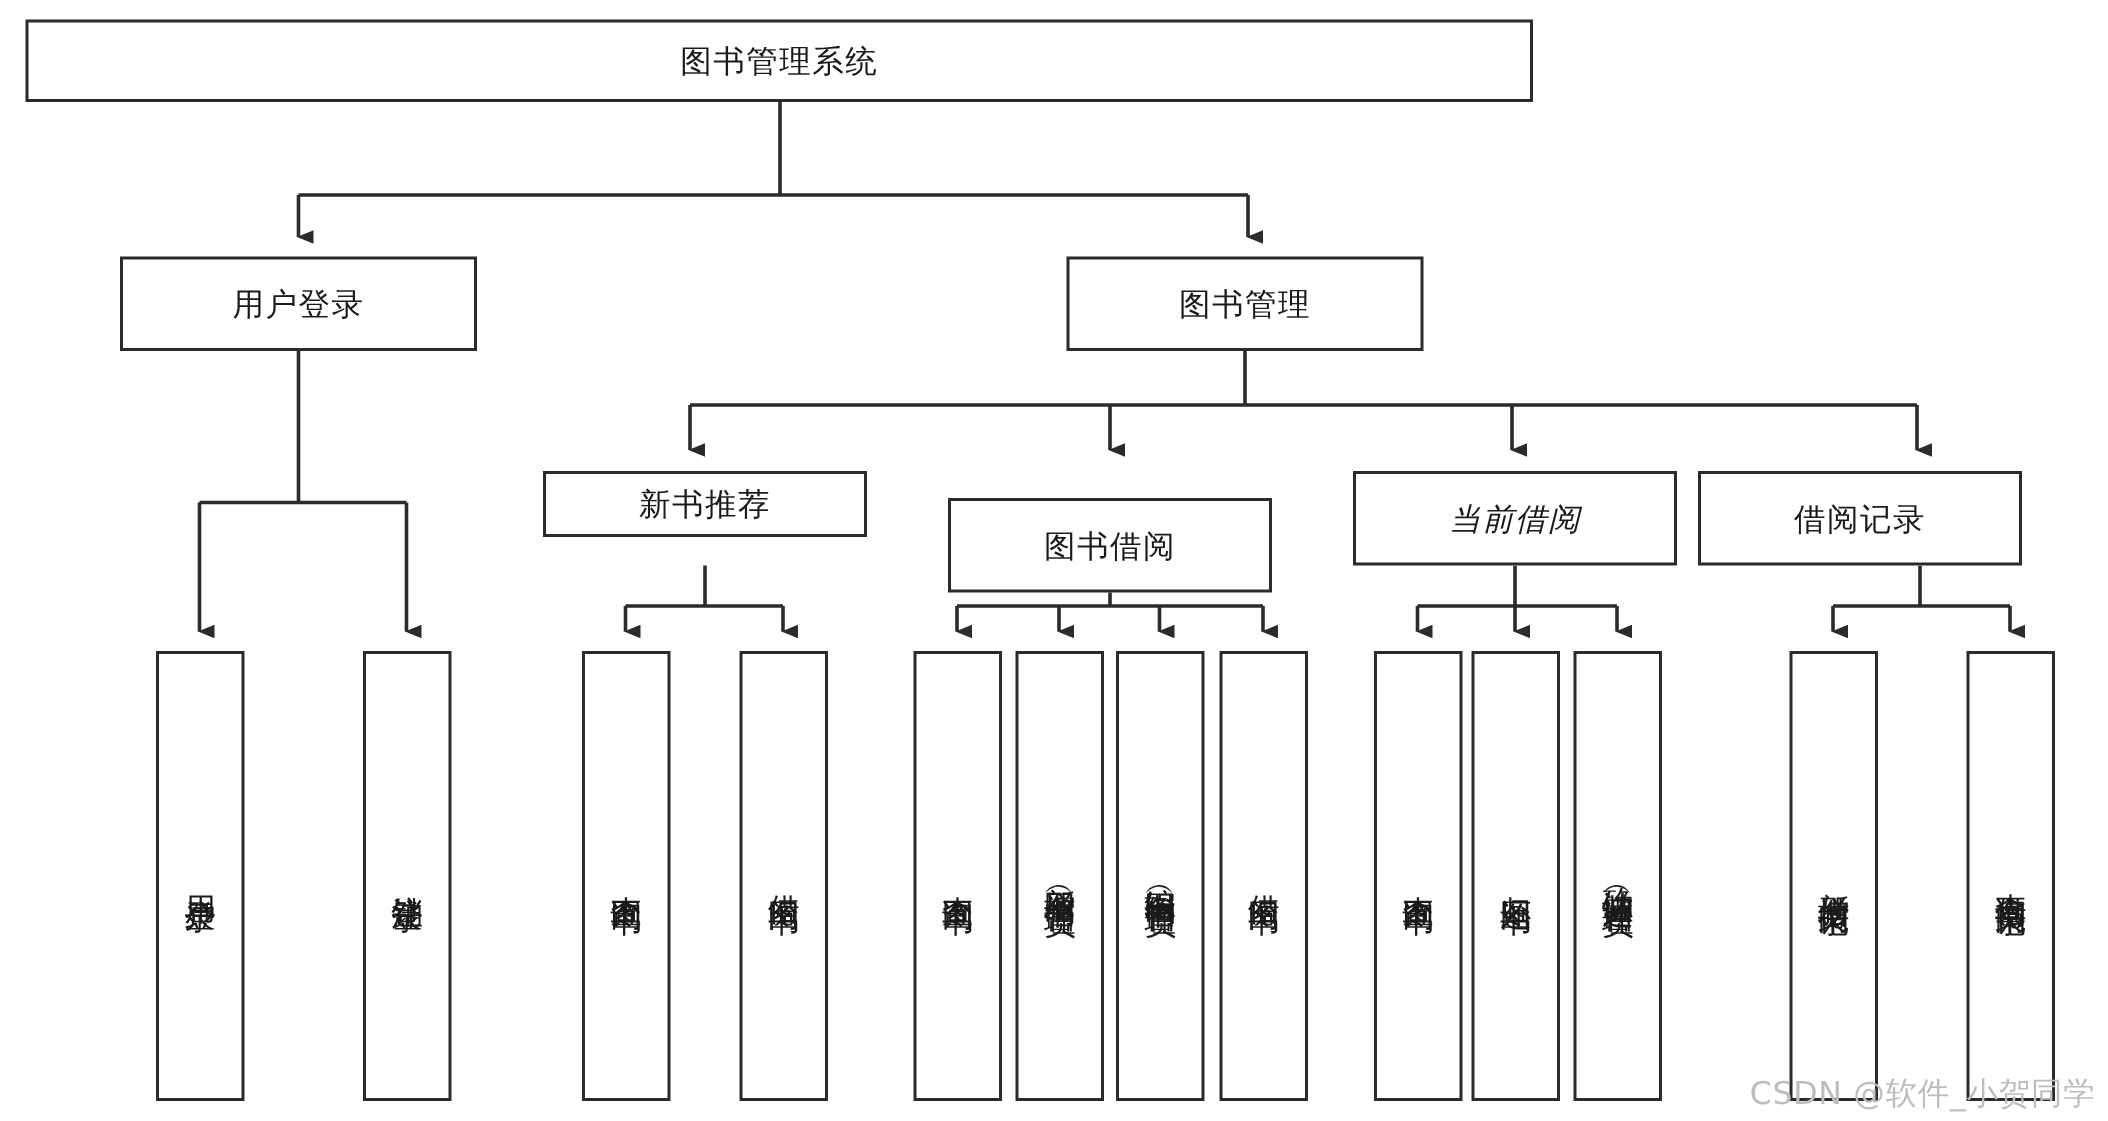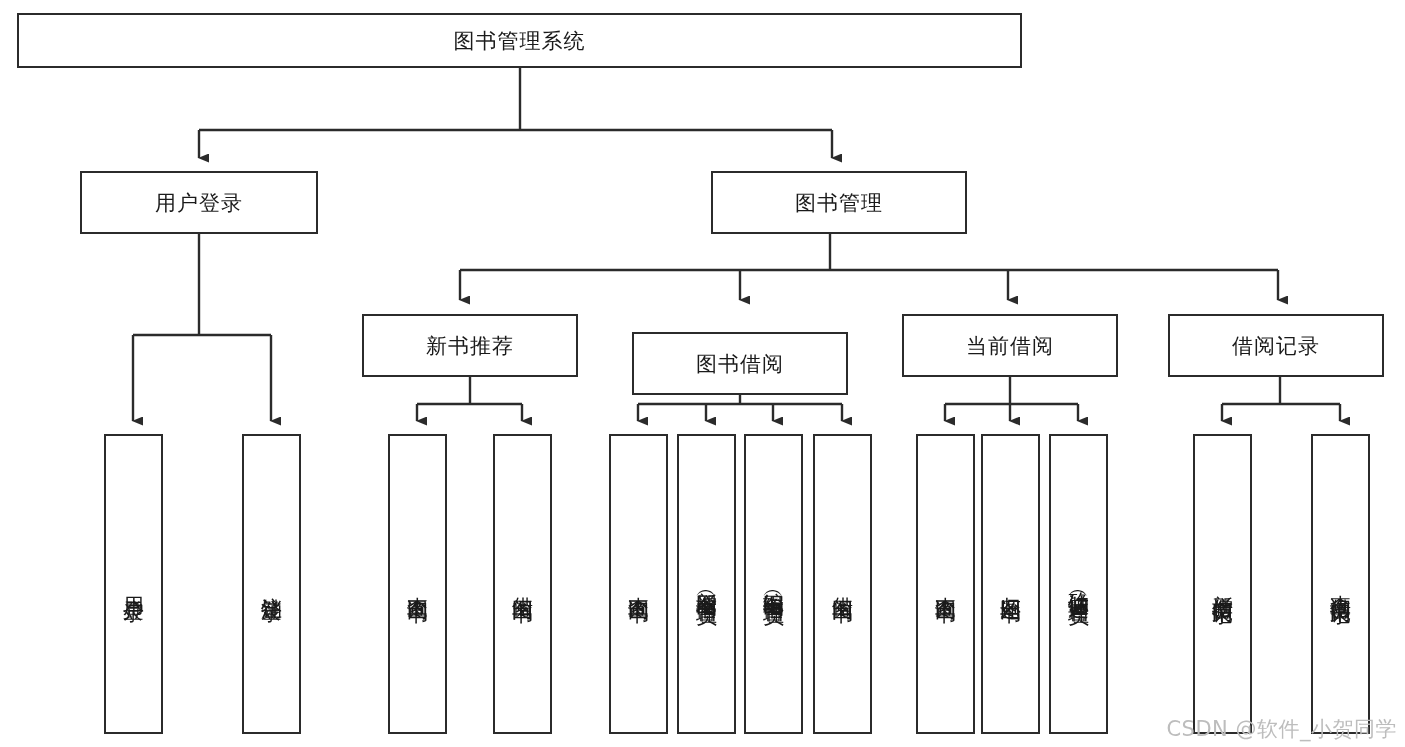--- a/index.html
+++ b/index.html
@@ -120,34 +120,34 @@
     </g>
   </svg>
 
   <div class="node horiz" style="left:17px; top:13px; width:1005px; height:55px;">
     <span>图书管理系统</span>
   </div>
 
   <div class="node horiz" style="left:80px; top:171px; width:238px; height:63px;">
     <span>用户登录</span>
   </div>
-  <div class="node horiz" style="left:711px; top:171px; width:256px; height:63px;">
+  <div class="node horiz" style="left:711px; top:171px; width:238px; height:63px;">
     <span>图书管理</span>
   </div>
 
-  <div class="node horiz" style="left:362px; top:314px; width:216px; height:63px;">
+  <div class="node horiz" style="left:362px; top:314px; width:216px; height:44px;">
     <span>新书推荐</span>
   </div>
   <div class="node horiz" style="left:632px; top:332px; width:216px; height:63px;">
     <span>图书借阅</span>
   </div>
-  <div class="node horiz" style="left:902px; top:314px; width:216px; height:63px;">
+  <div class="node horiz" style="left:902px; top:314px; width:216px; height:63px;font-style:italic;">
     <span>当前借阅</span>
   </div>
-  <div class="node horiz" style="left:1168px; top:314px; width:216px; height:63px;">
+  <div class="node horiz" style="left:1132px; top:314px; width:216px; height:63px;">
     <span>借阅记录</span>
   </div>
 
   <div class="node vert" style="left:104px; top:434px; width:59px; height:300px;">
     <span class="vtext">用户登录</span>
   </div>
   <div class="node vert" style="left:242px; top:434px; width:59px; height:300px;">
     <span class="vtext">注销登录</span>
   </div>
 

